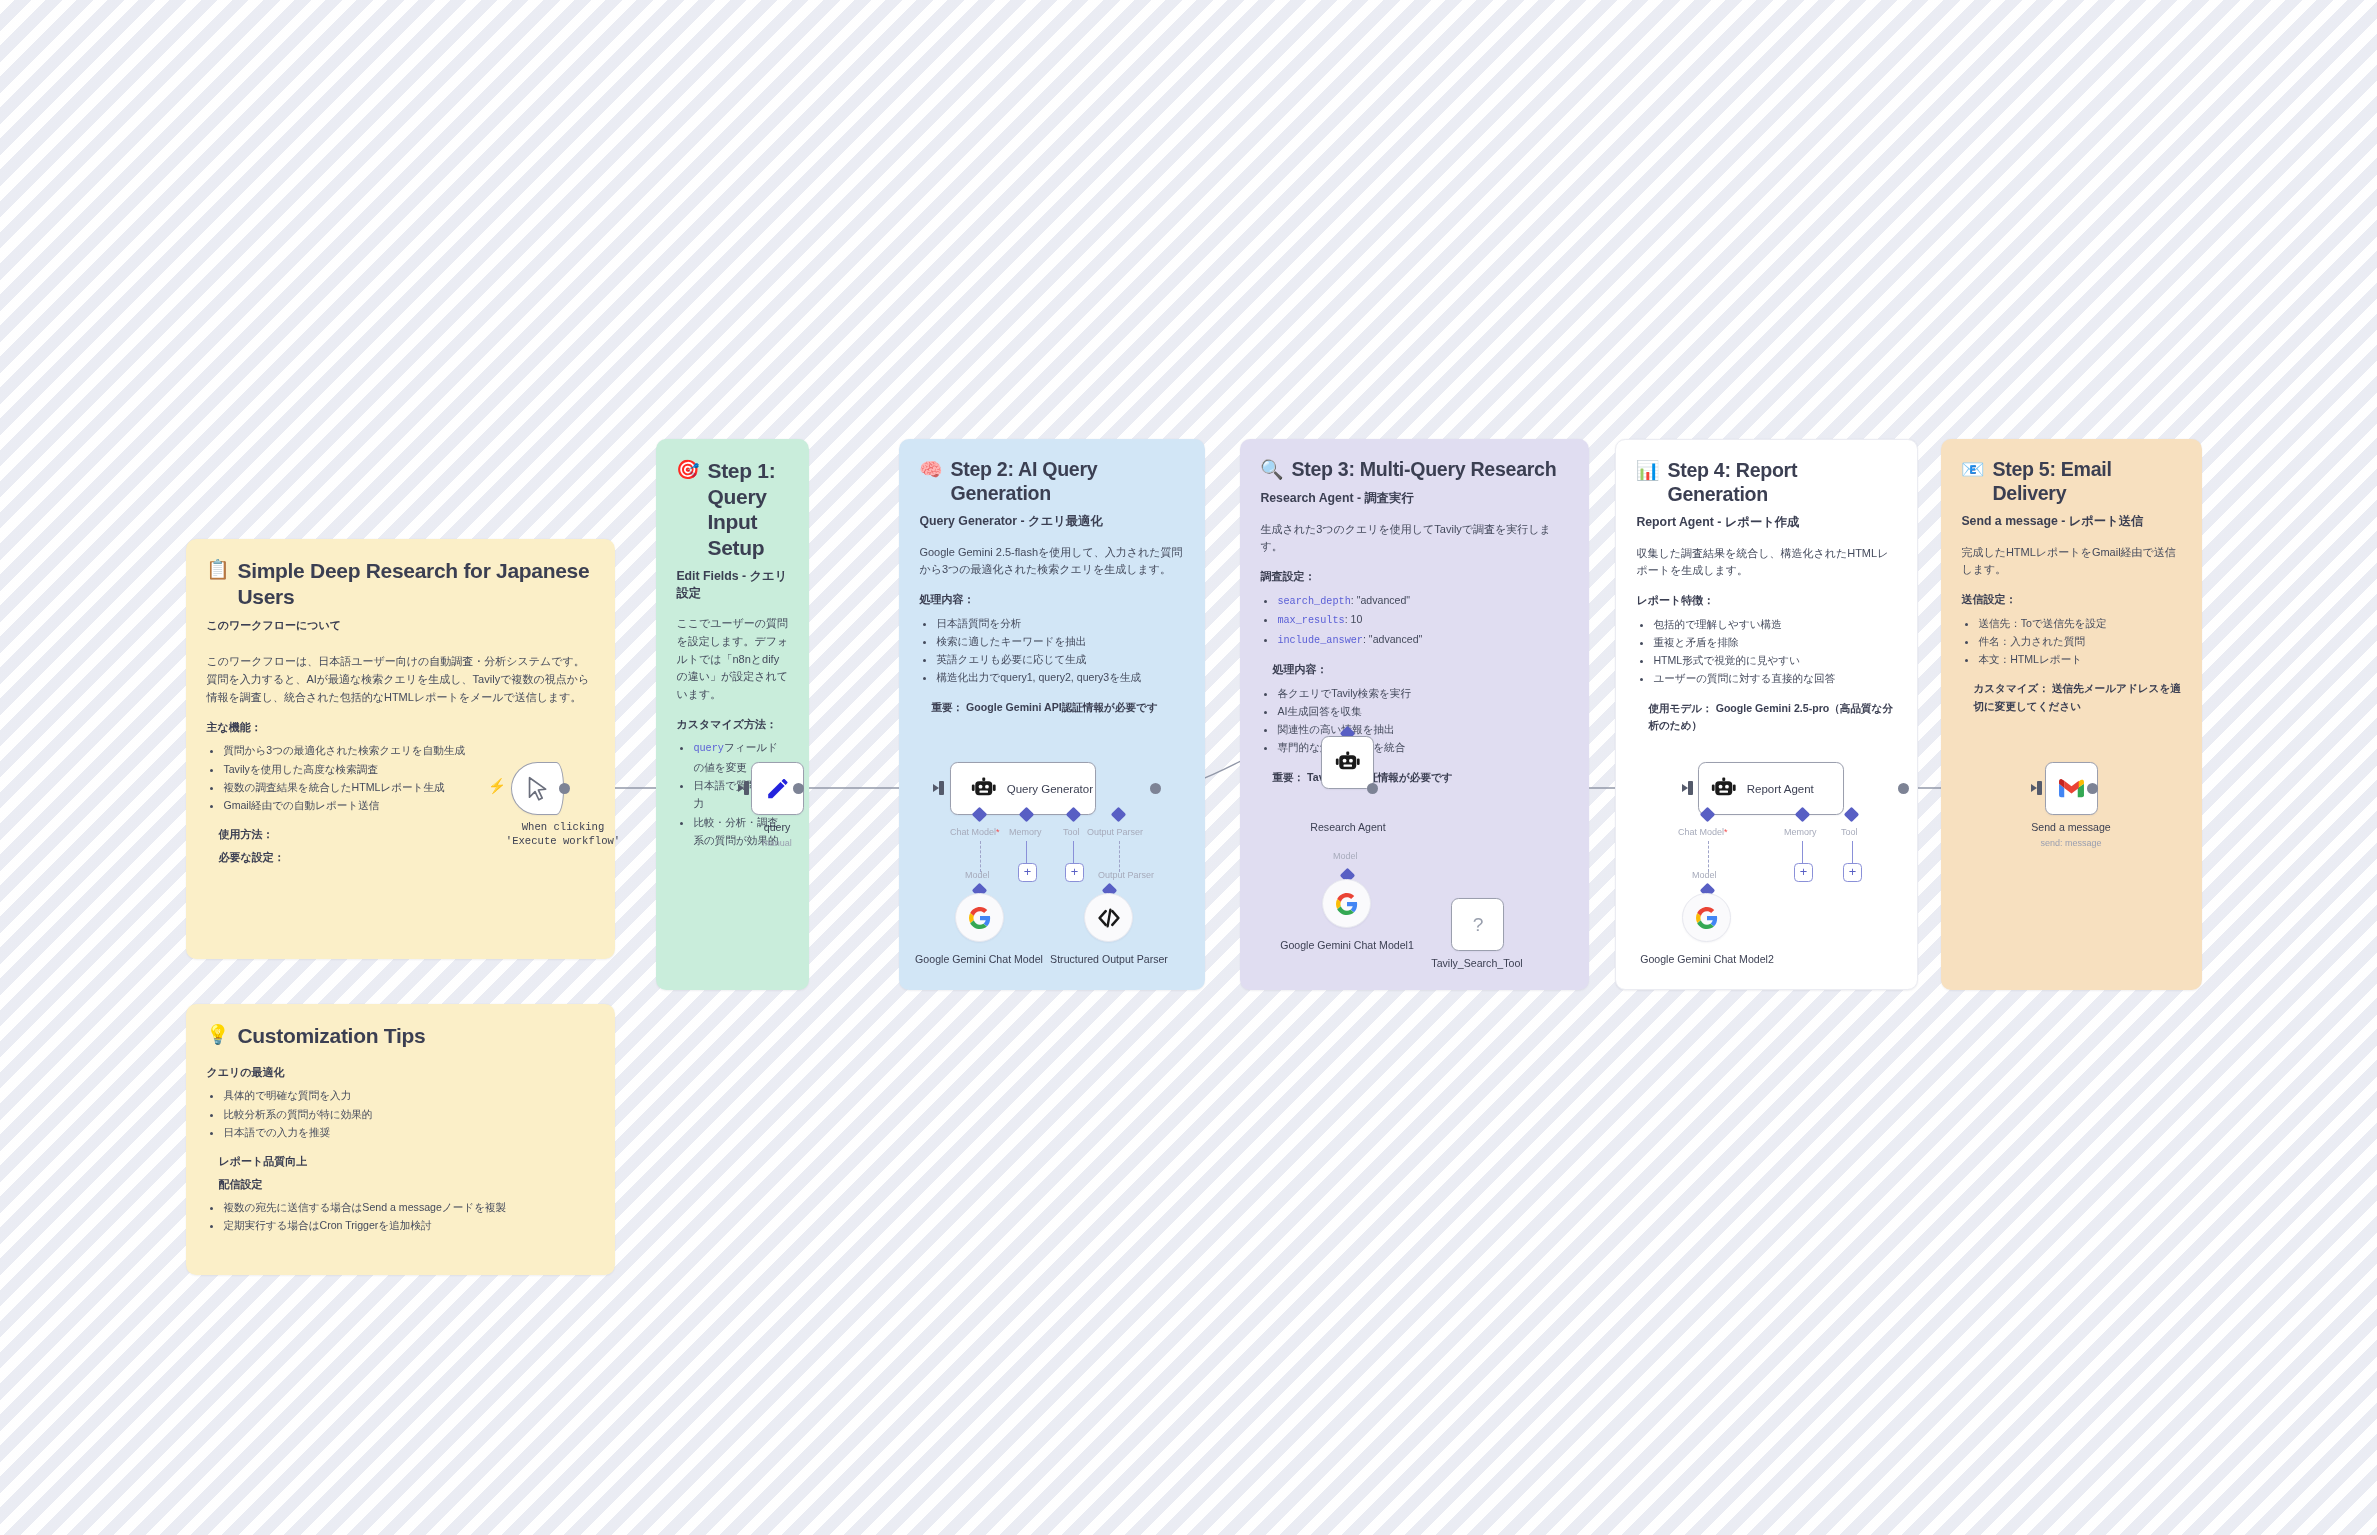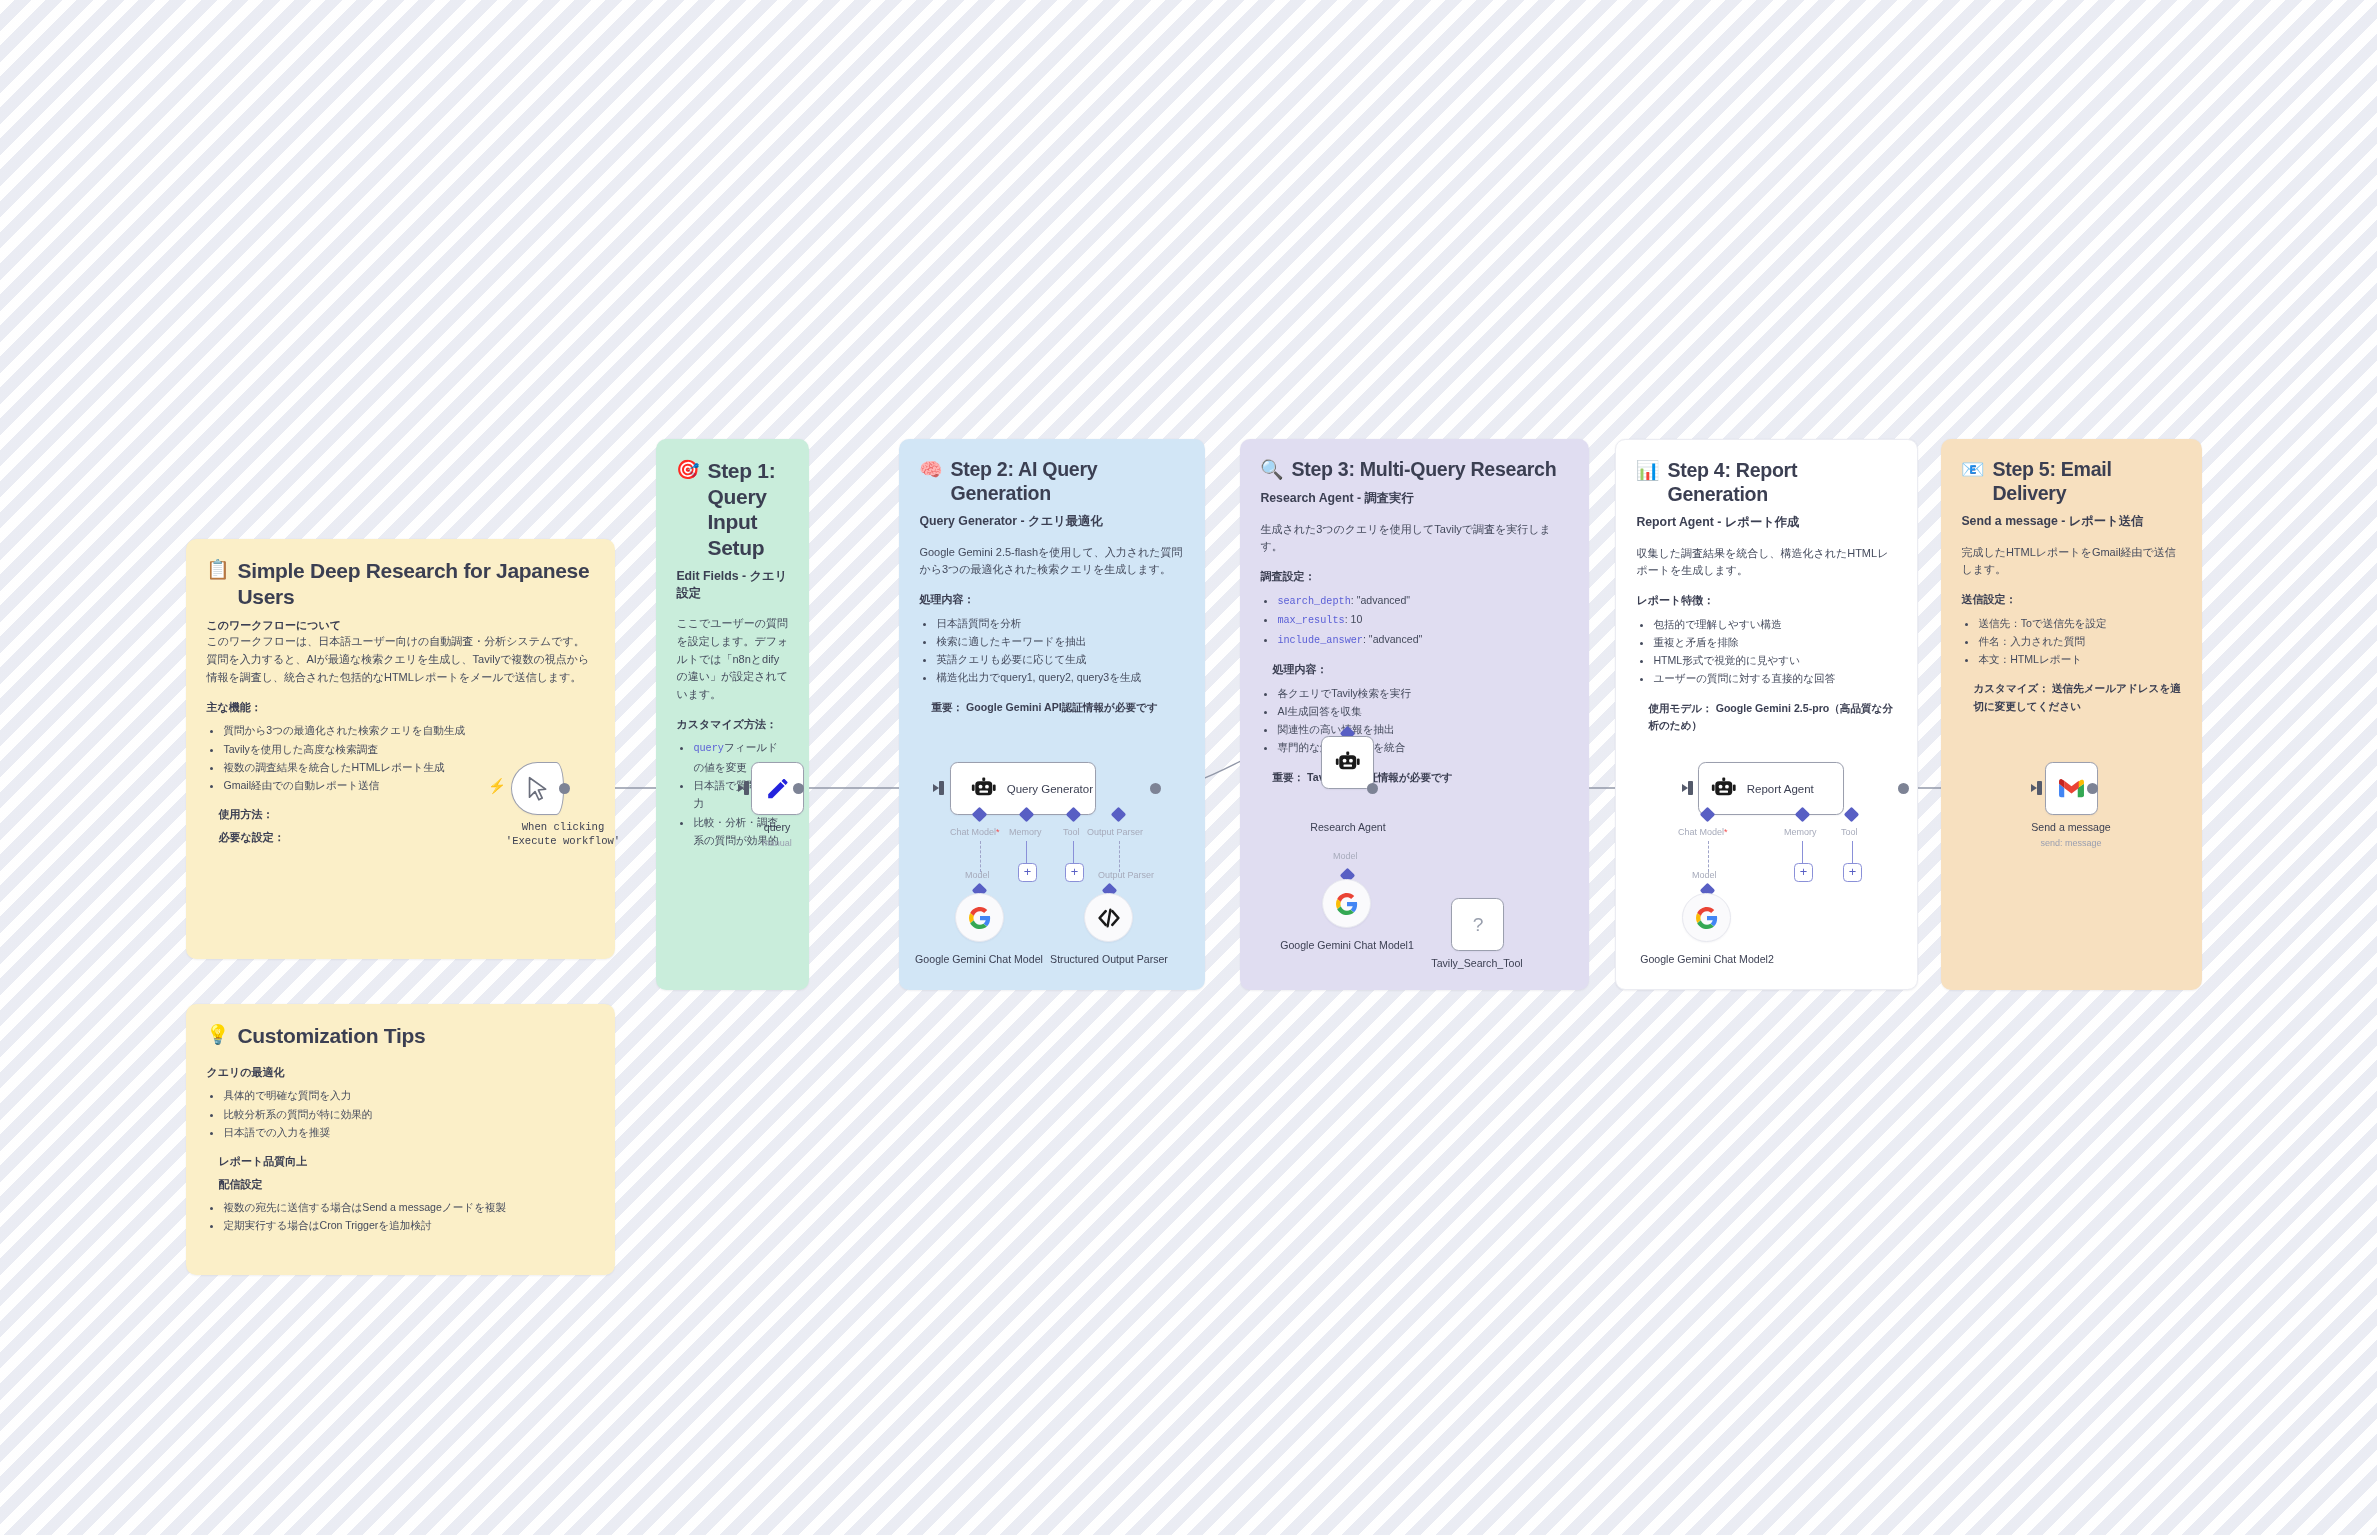--- a/index.html
+++ b/index.html
@@ -138,21 +138,21 @@
     <path d="M1615,945 L1718,1068" stroke="#9fa4c9" stroke-width="1.6" fill="none" stroke-dasharray="7,6"></path>
 
     <path d="M1583,960 L1583,1022" stroke="#9fa4c9" stroke-width="1.6" fill="none" stroke-dasharray="7,6"></path>
   </svg>
 
   <div class="sticky n-yellow" style="left:186px; top:539px; width:429px; height:420px;">
     <div class="sticky-title">
       <span class="emj">📋</span>
       <span>Simple Deep Research for Japanese Users</span>
     </div>
-    <div class="lbl" style="margin-top:6.8px;margin-bottom:0;">このワークフローについて</div>
+    <div class="lbl" style="margin-top:6.8px;margin-bottom:20px;">このワークフローについて</div>
     <p>このワークフローは、日本語ユーザー向けの自動調査・分析システムです。質問を入力すると、AIが最適な検索クエリを生成し、Tavilyで複数の視点から情報を調査し、統合された包括的なHTMLレポートをメールで送信します。</p>
     <div class="lbl">主な機能：</div>
     <ul>
       <li>質問から3つの最適化された検索クエリを自動生成</li>
       <li>Tavilyを使用した高度な検索調査</li>
       <li>複数の調査結果を統合したHTMLレポート生成</li>
       <li>Gmail経由での自動レポート送信</li>
     </ul>
     <div class="lbl indent">使用方法：</div>
     <div class="lbl indent">必要な設定：</div>

